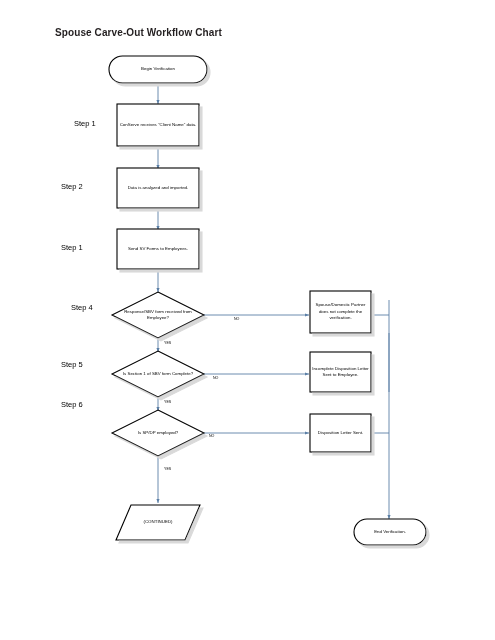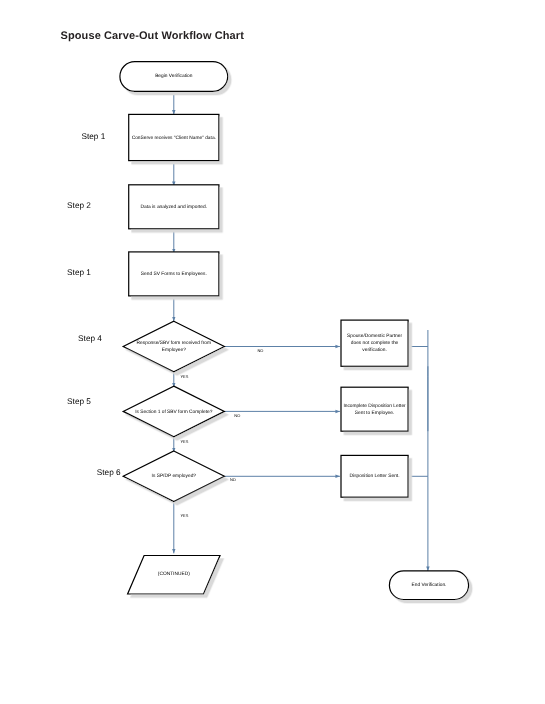--- a/index.html
+++ b/index.html
@@ -140,21 +140,21 @@
     <polygon points="131,505 200,505 185,540 116,540" fill="#ffffff" stroke="#000000" stroke-width="1.1" filter="url(#softshadow)"></polygon>
 
     <rect x="354" y="519" width="72" height="26" rx="13" ry="13" fill="#ffffff" stroke="#000000" stroke-width="1.1" filter="url(#softshadow)"></rect>
   </svg>
 
   <div class="step-label" style="left:74px; top:119px;">Step 1</div>
   <div class="step-label" style="left:61px; top:182px;">Step 2</div>
   <div class="step-label" style="left:61px; top:243px;">Step 1</div>
   <div class="step-label" style="left:61px; top:303px;padding-left:10px;">Step 4</div>
   <div class="step-label" style="left:61px; top:360px;">Step 5</div>
-  <div class="step-label" style="left:61px; top:425px;margin-left:27px;">Step 6</div>
+  <div class="step-label" style="left:61px; top:400px;">Step 6</div>
 
   <div class="node-text" style="left:109px; top:56px; width:98px; height:27px;">
     <span>Begin Verification</span>
   </div>
 
   <div class="node-text" style="left:119px; top:104px; width:78px; height:42px;">
     <span>ConServe receives "Client Name" data.</span>
   </div>
 
   <div class="node-text" style="left:119px; top:168px; width:78px; height:40px;">

